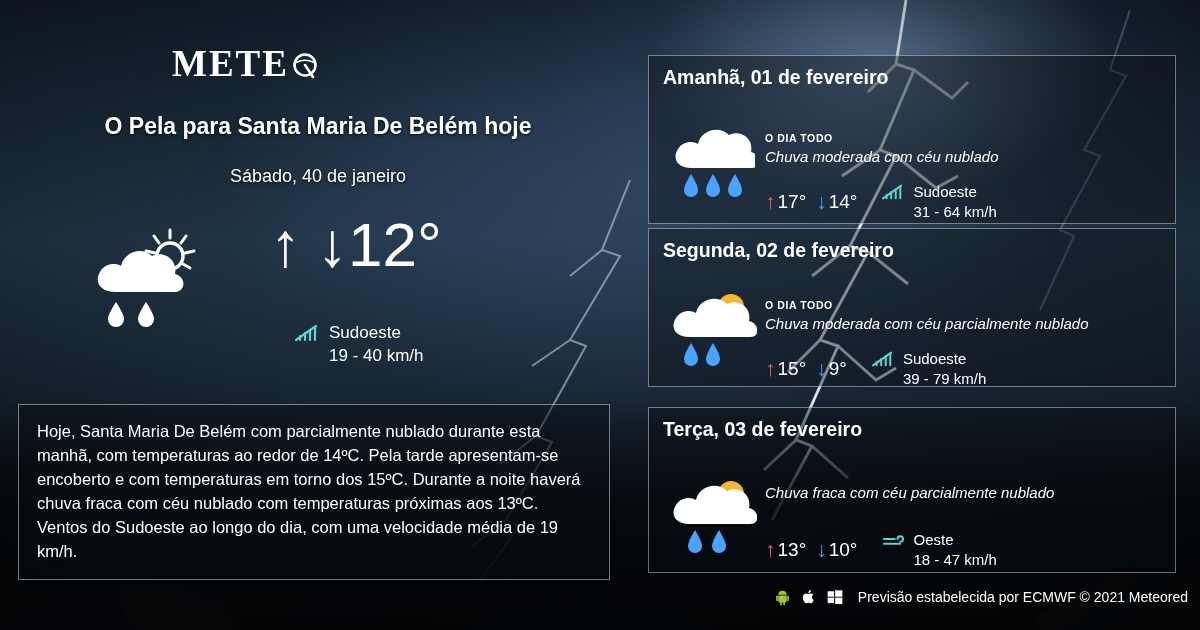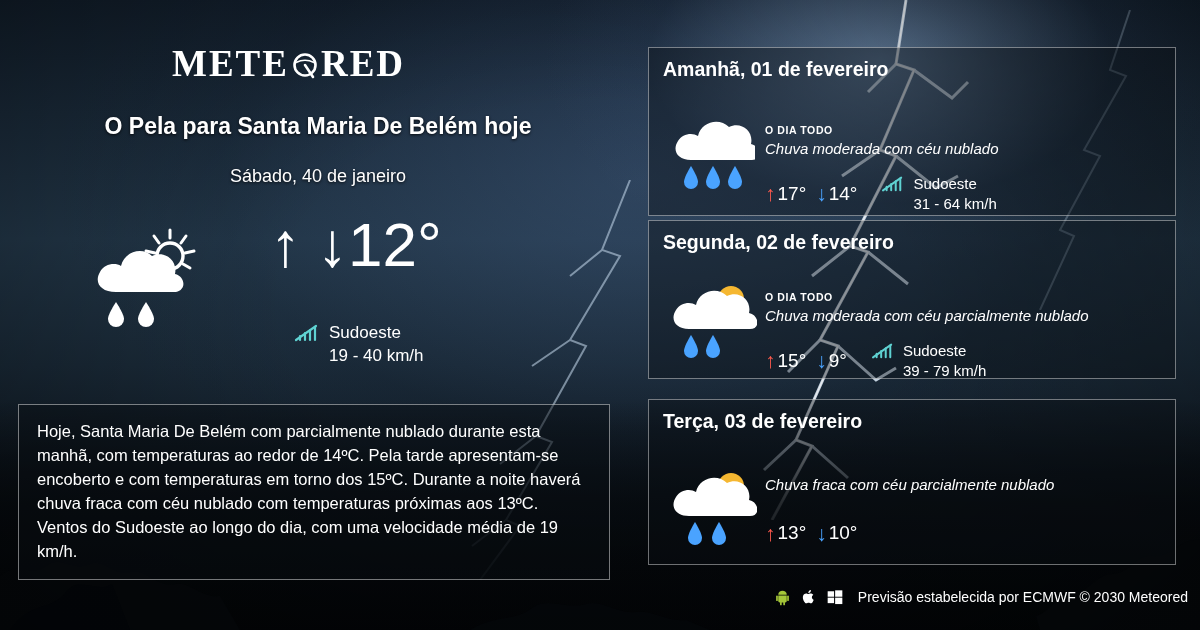--- a/index.html
+++ b/index.html
@@ -121,20 +121,21 @@
 
   
   .right { position: absolute; left: 648px; top: 0; width: 540px; height: 630px; }
 
   .day-card {
     position: absolute;
     left: 0;
     width: 528px;
     border: 1px solid rgba(255,255,255,0.42);
     background: rgba(10,14,20,0.40);
+    margin-top: 8px;
   }
   .card1 { top: 47px; height: 169px; }
   .card2 { top: 220px; height: 159px; }
   .card3 { top: 399px; height: 166px; }
 
   .card-title {
     position: absolute;
     left: 14px; top: 10px;
     font-size: 19.5px;
     font-weight: bold;
@@ -248,21 +249,20 @@
 
     <div class="logo">
       <span>METE</span>
       <span class="logo-mark">
         <svg width="30" height="30" viewBox="0 0 30 30">
           <circle cx="15" cy="13" r="10.5" fill="none" stroke="#ffffff" stroke-width="2.6"></circle>
           <path d="M15 13 L23 25" stroke="#ffffff" stroke-width="2.6" stroke-linecap="round"></path>
           <path d="M6 10.5 Q15 6 24 10.5" fill="none" stroke="#ffffff" stroke-width="1.6"></path>
         </svg>
       </span>
-      <span>RED</span>
     </div>
 
     <div class="page-title">O Pela para Santa Maria De Belém hoje</div>
     <div class="page-date">Sábado, 40 de janeiro</div>
 
     <div class="today-row">
 
       <div class="today-icon">
         <svg width="112" height="108" viewBox="0 0 112 108">
 
@@ -434,20 +434,35 @@
 
       <div class="card-bottom" style="left:116px; top:122px;">
         <span class="t-max">
           <span class="arrow-up">↑</span>
           <span>13°</span>
         </span>
         <span class="t-min">
           <span class="arrow-down">↓</span>
           <span>10°</span>
         </span>
+        <span class="card-wind">
+          <span>
+            <svg width="24" height="20" viewBox="0 0 26 22">
+              <g stroke="#5fd2d2" stroke-width="2.2" stroke-linecap="round">
+                <path d="M3 15 L21 15"></path>
+                <path d="M3 10 L15 10"></path>
+                <path d="M18 10 a3 3 0 1 1 3 3"></path>
+              </g>
+            </svg>
+          </span>
+          <span class="card-wind-text">
+            <span>Oeste</span><br>
+            <span>18 - 47 km/h</span>
+          </span>
+        </span>
       </div>
     </div>
   </div>
 
   <div class="footer">
     <span class="store-icons">
       <span>
         <svg width="17" height="17" viewBox="0 0 24 24" fill="#a4c639">
           <path d="M6 9 h12 v8 a2 2 0 0 1 -2 2 h-8 a2 2 0 0 1 -2 -2 Z"></path>
           <rect x="3" y="9" width="2.4" height="8" rx="1.2"></rect>
@@ -465,16 +480,16 @@
       </span>
       <span>
         <svg width="16" height="16" viewBox="0 0 24 24" fill="#ffffff">
           <rect x="1" y="3.4" width="9.6" height="8.2"></rect>
           <rect x="12.2" y="2" width="10.8" height="9.6"></rect>
           <rect x="1" y="13" width="9.6" height="8.2"></rect>
           <rect x="12.2" y="13" width="10.8" height="9.6"></rect>
         </svg>
       </span>
     </span>
-    <span class="footer-text">Previsão estabelecida por ECMWF © 2030 Meteored</span>
+    <span class="footer-text">Previsão estabelecida por ECMWF © 2021 Meteored</span>
   </div>
 
 </div>
 
 </body></html>

